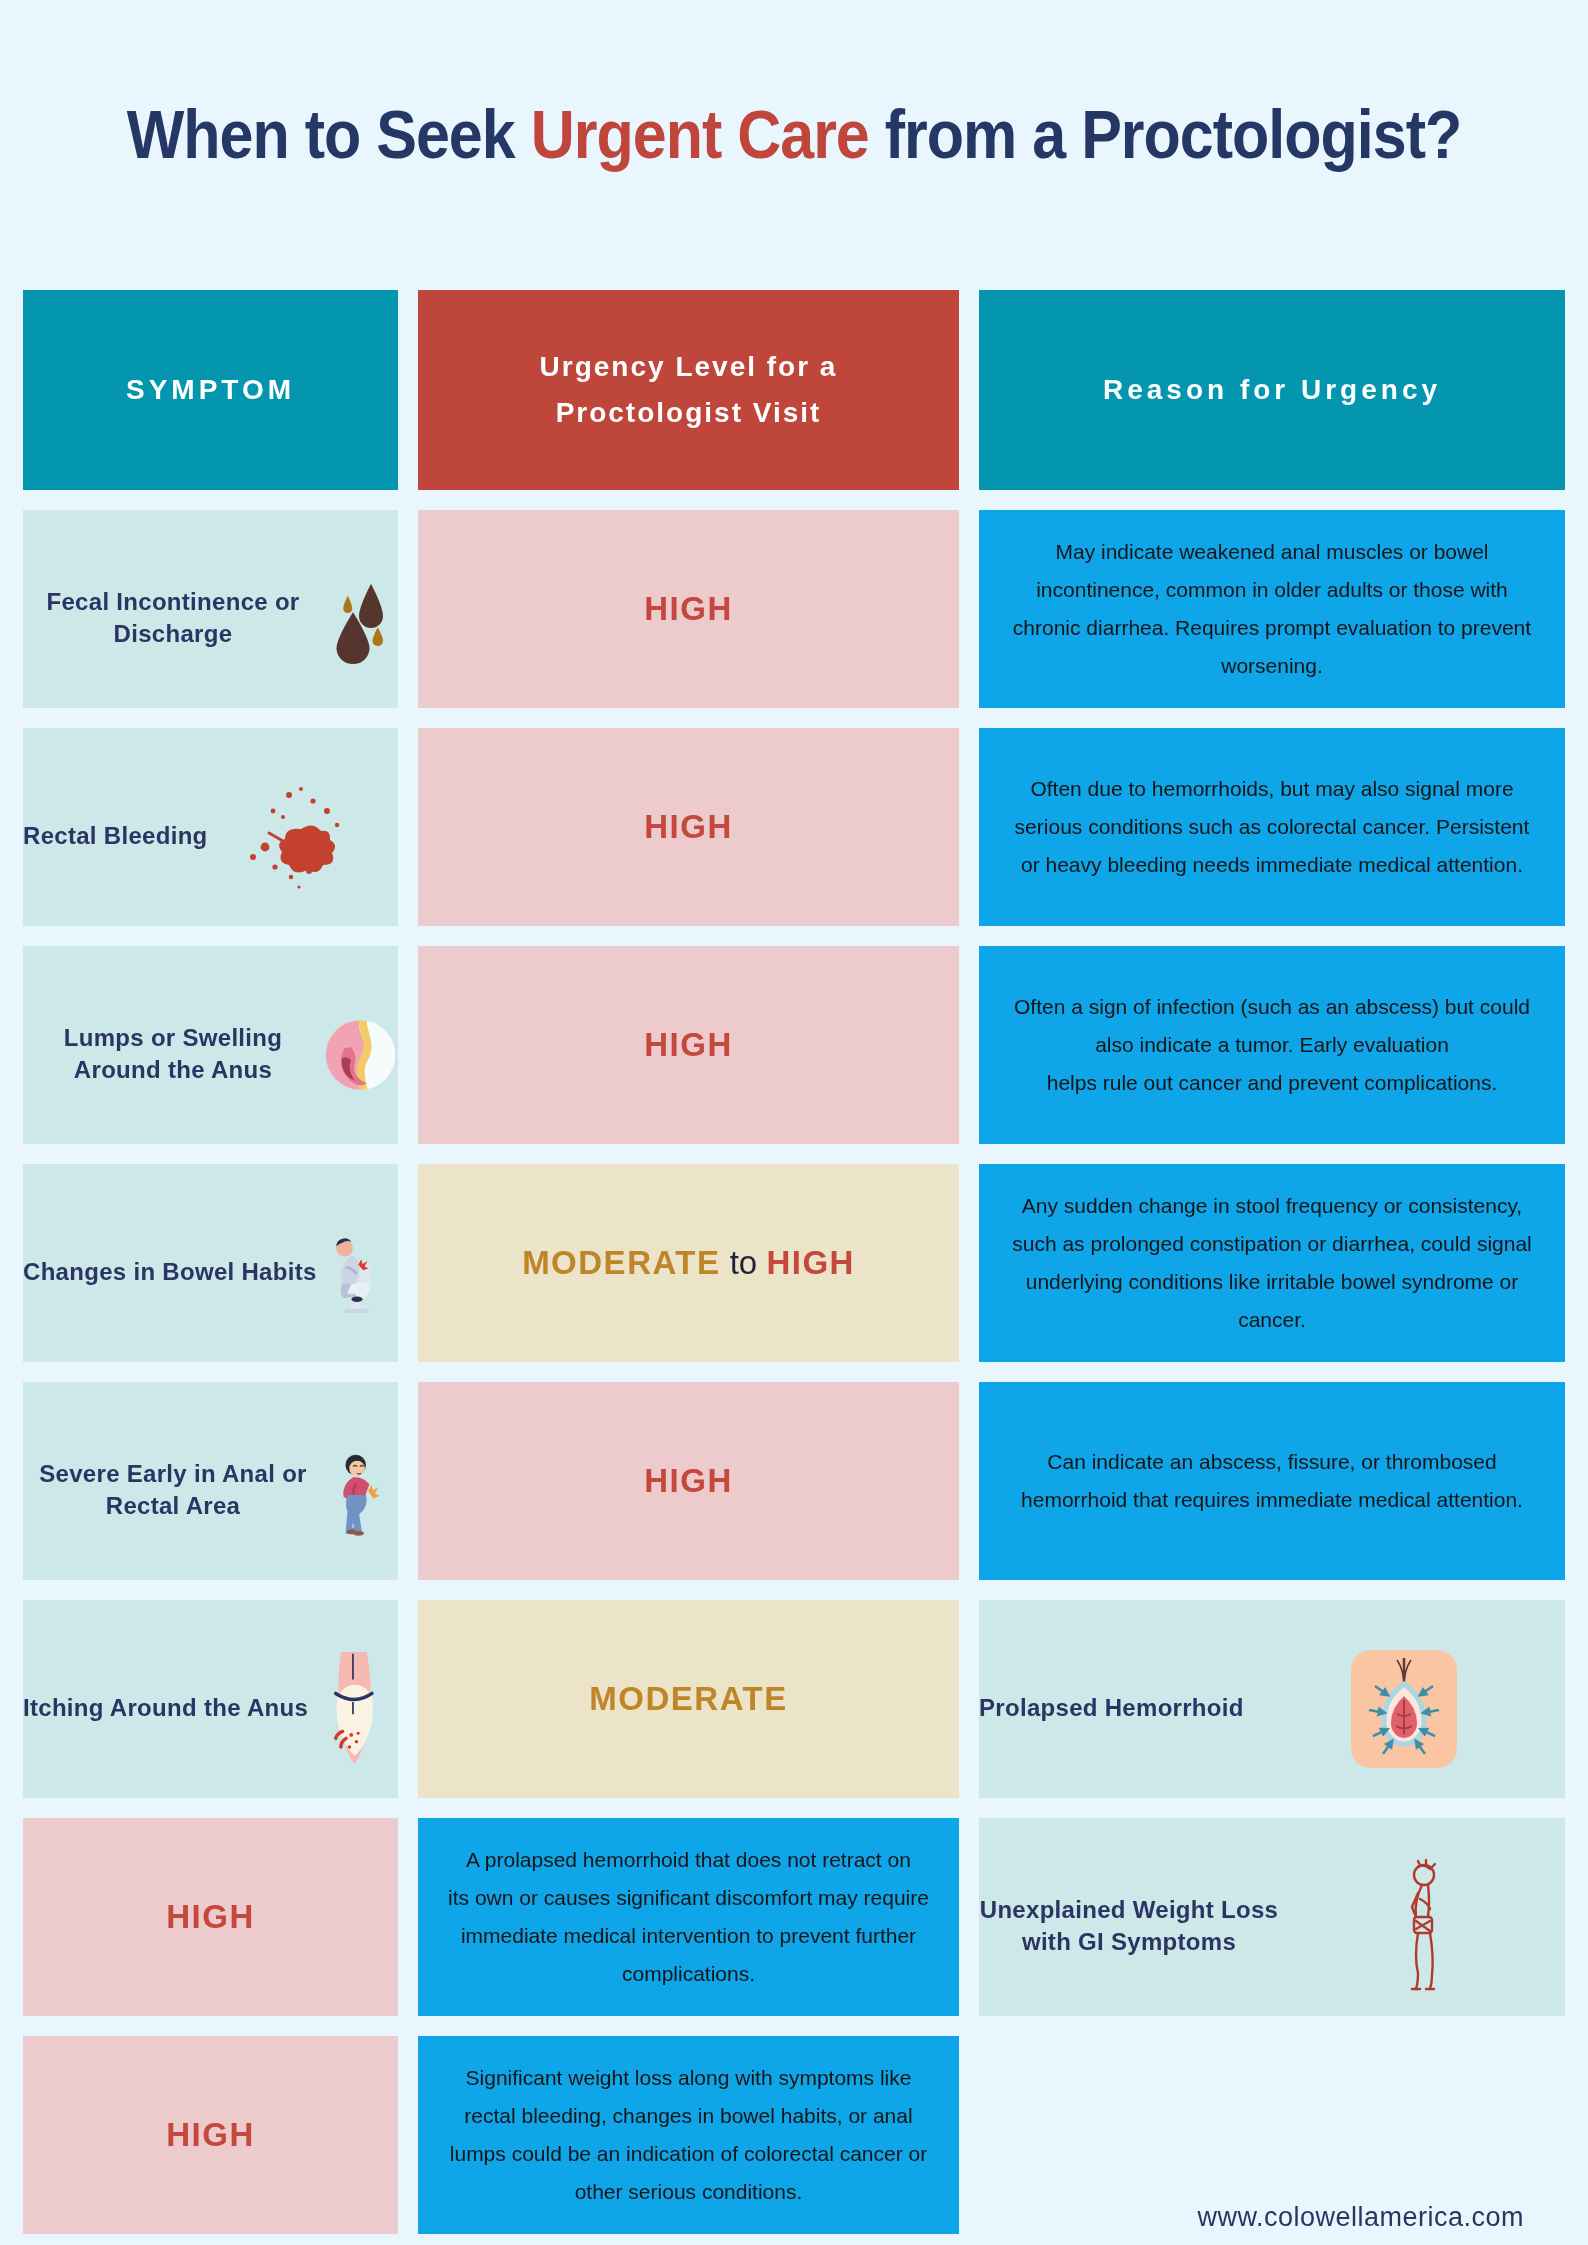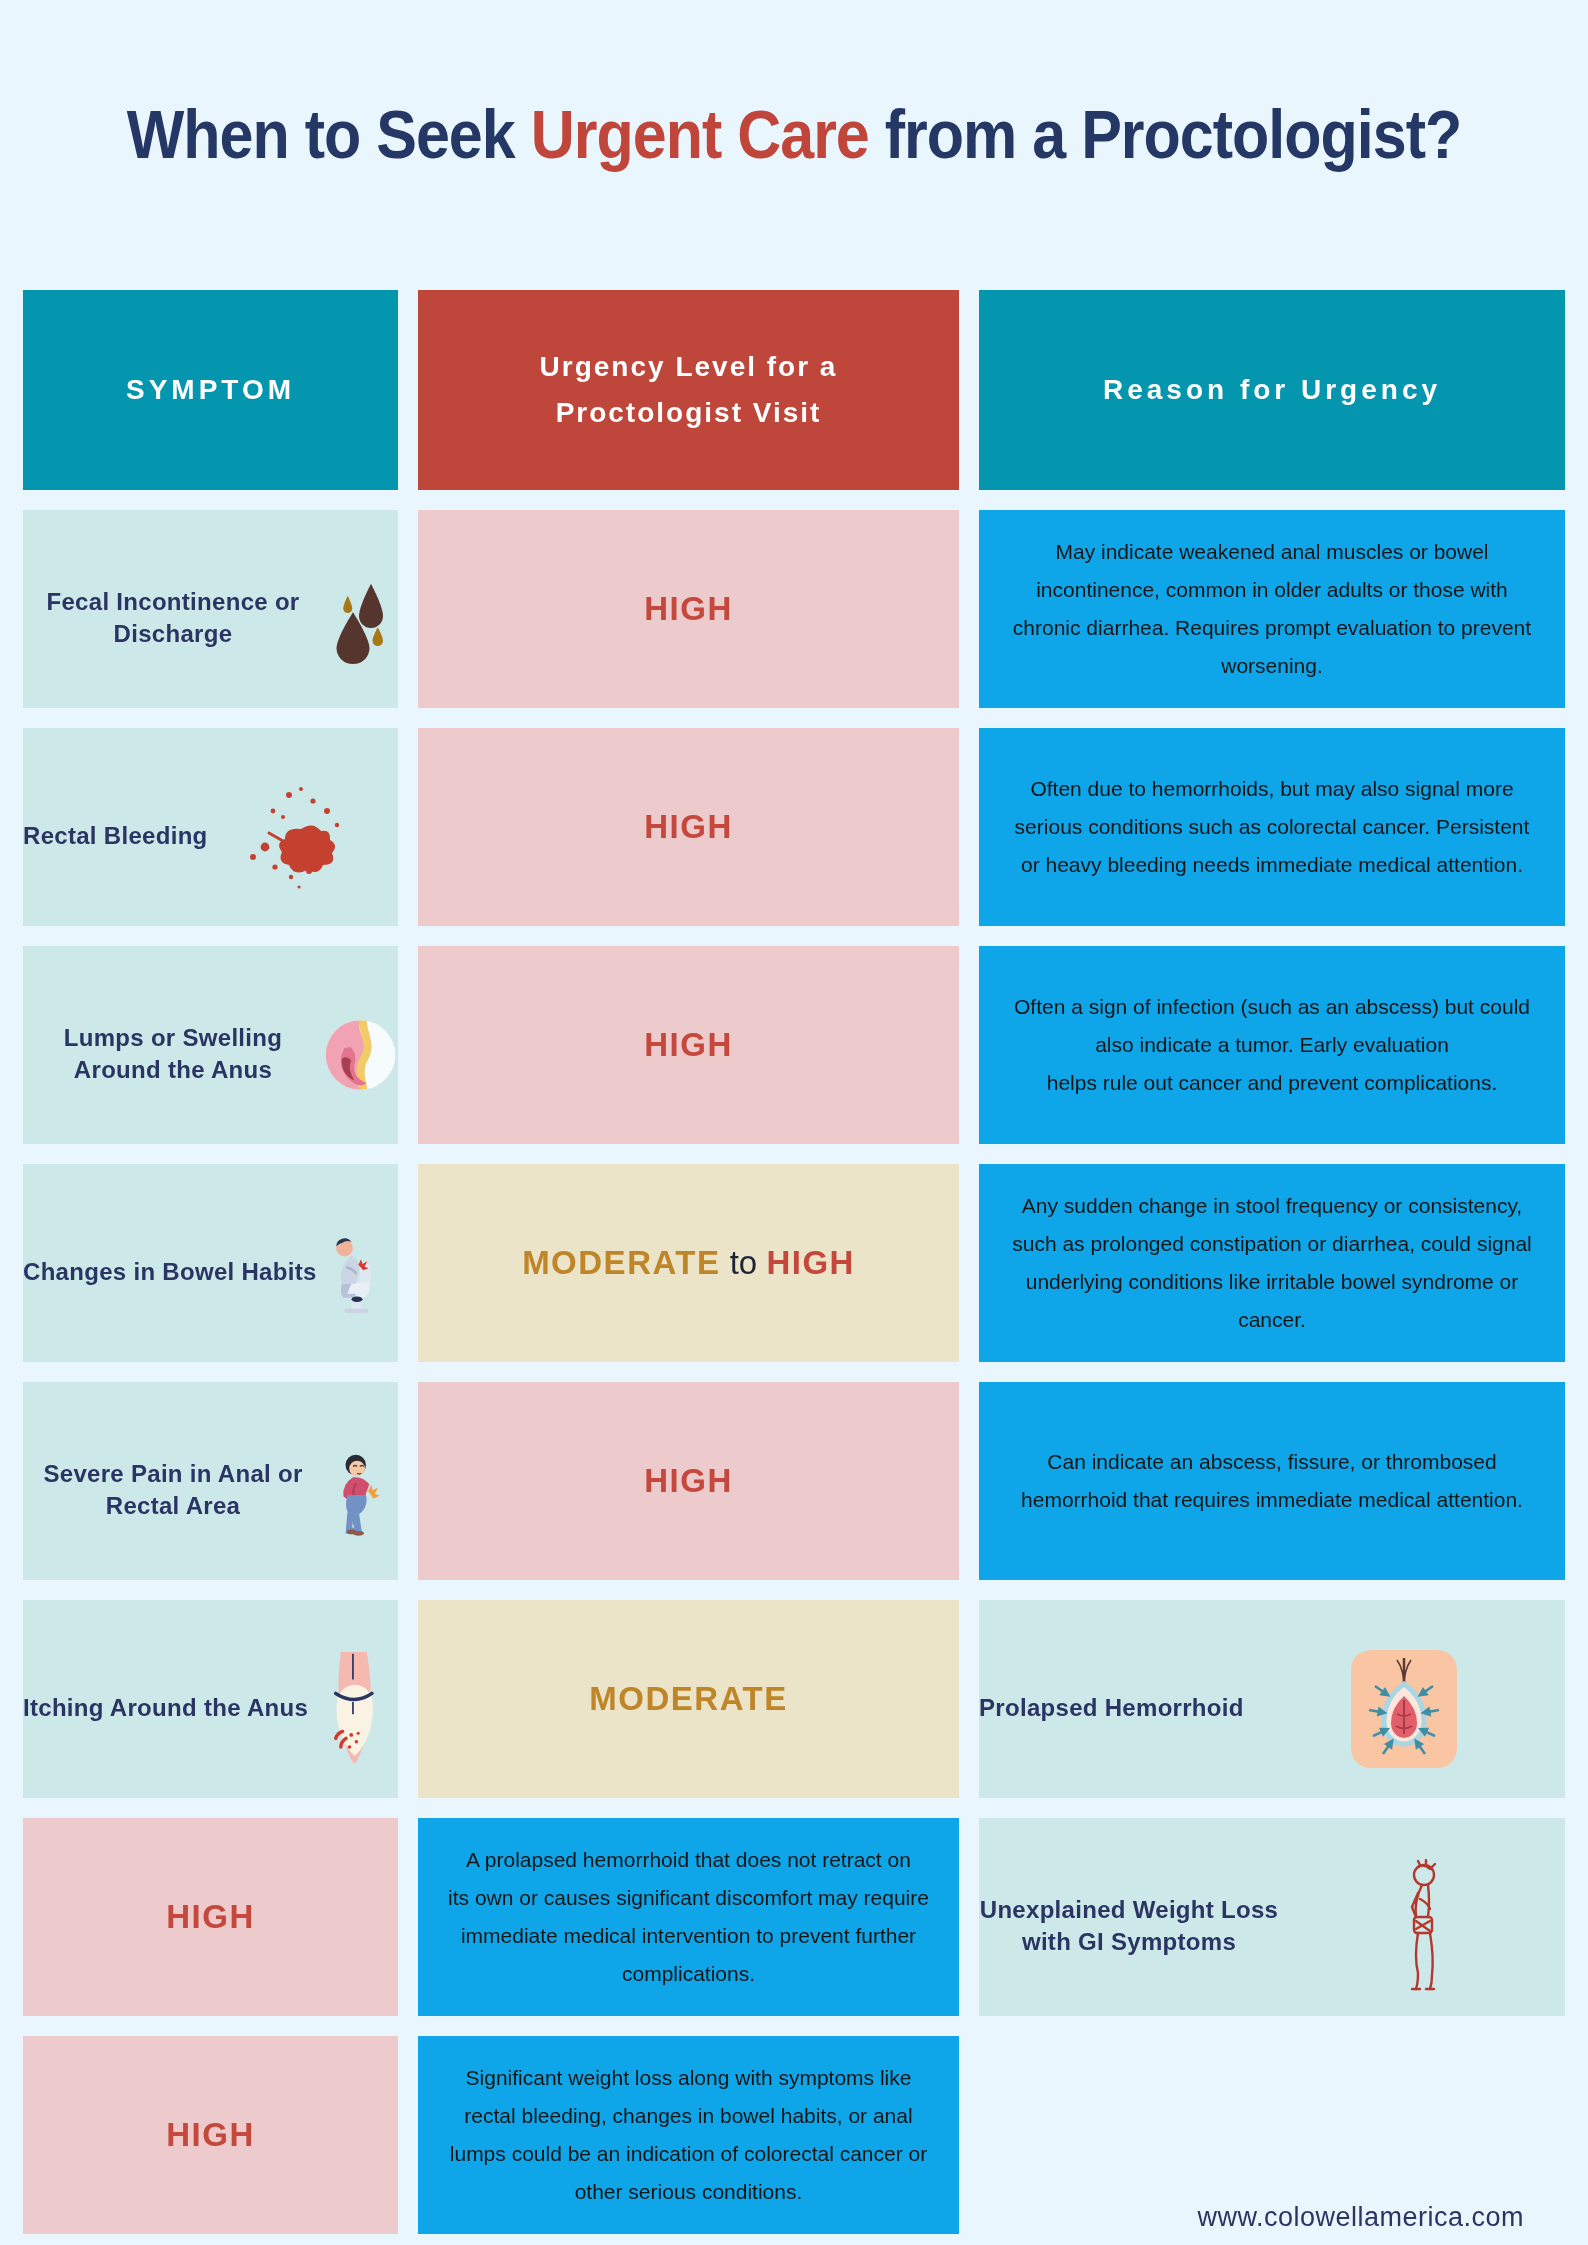--- a/index.html
+++ b/index.html
@@ -162,21 +162,21 @@
   </svg>
       </div>
     </div>
     <div class="cell urgency-cell bg-cream">
       <span class="lv-moderate">MODERATE</span>
       <span class="lv-plain"> to </span>
       <span class="lv-high">HIGH</span>
     </div>
     <div class="cell reason-cell">Any sudden change in stool frequency or consistency, such as prolonged constipation or diarrhea, could signal underlying conditions like irritable bowel syndrome or cancer.</div>
     <div class="cell symptom-cell">
-      <div class="symptom-label">Severe Pain in Anal or Rectal Area</div>
+      <div class="symptom-label">Severe Early in Anal or Rectal Area</div>
       <div class="icon-wrap">
         <svg width="110" height="132" viewBox="0 0 110 132">
     <circle cx="48" cy="28" r="15" fill="#2a2a33"></circle>
     <circle cx="50" cy="33" r="11.5" fill="#f6c9a6"></circle>
     <path d="M44 30 q3 -3 6 0 M54 30 q3 -3 6 0" stroke="#5a4638" stroke-width="2" fill="none"></path>
     <path d="M50 40 q3 2 6 0" stroke="#5a4638" stroke-width="2" fill="none"></path>
     <path d="M44 46 q-16 10 -14 28 q14 12 30 4 l8 -22 q-10 -12 -24 -10z" fill="#d14f6e"></path>
     <path d="M48 56 q-6 10 -2 20" stroke="#b93f5c" stroke-width="4" fill="none" stroke-linecap="round"></path>
     <path d="M36 72 q-6 20 4 30 l8 24 h9 l-4 -26 q14 -10 10 -28 z" fill="#7291c4"></path>
     <path d="M40 100 l-2 24 h8" fill="none" stroke="#7291c4" stroke-width="9" stroke-linecap="round"></path>

